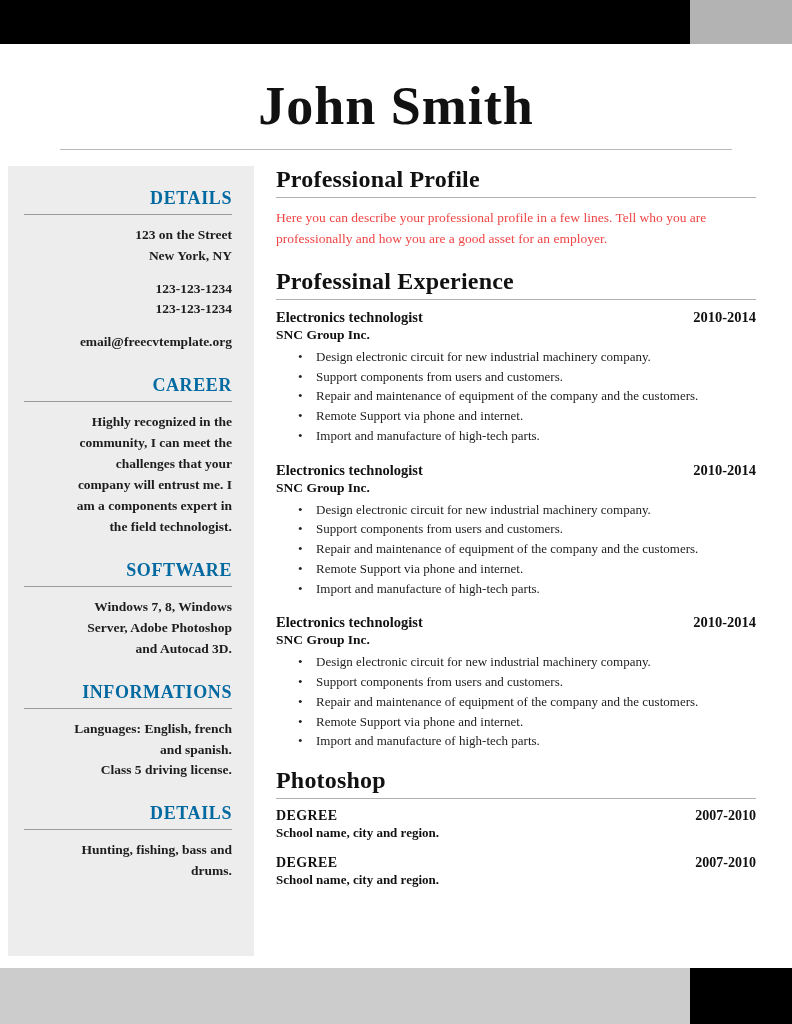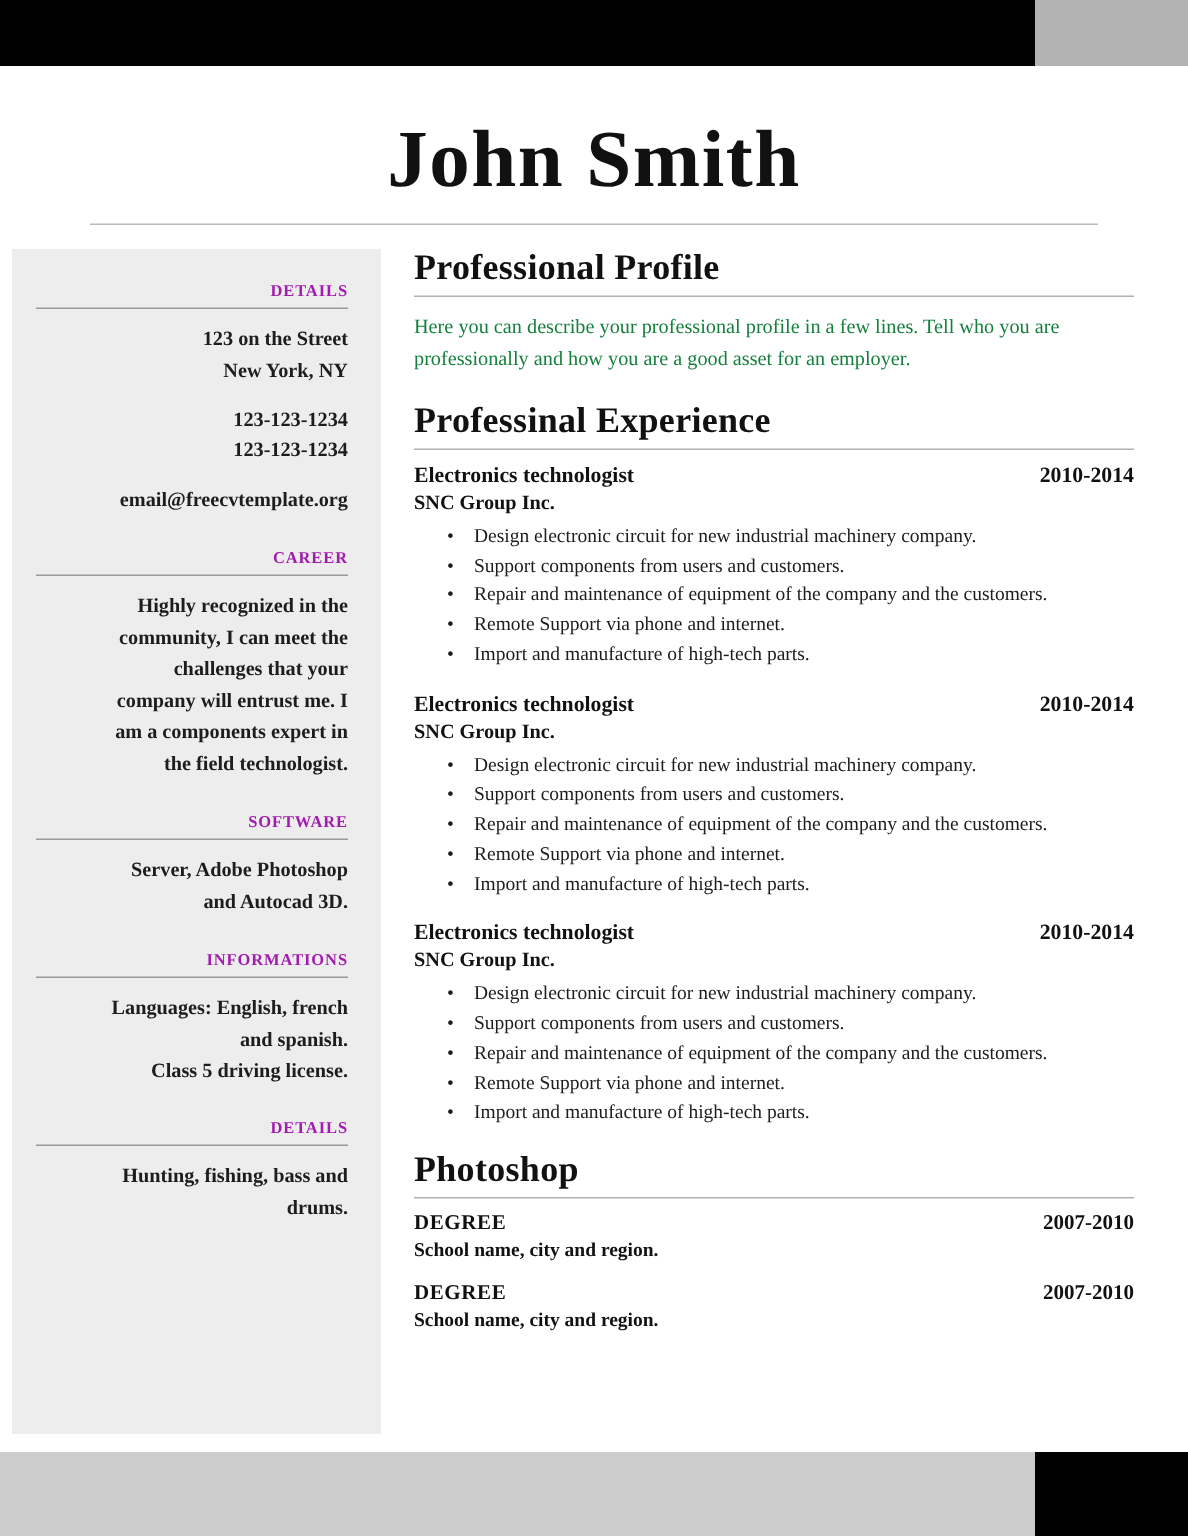--- a/index.html
+++ b/index.html
@@ -92,23 +92,23 @@
   .sidebar {
     width: 246px;
     background: #ededed;
     box-sizing: border-box;
     padding: 22px 22px 20px 16px;
     text-align: right;
   }
   .side-heading {
     font-family: "Liberation Serif", serif;
     font-weight: bold;
-    font-size: 11px;
+    font-size: 18px;
     letter-spacing: 0.6px;
-    color: #a21caf;
+    color: #0369a1;
     margin: 0 0 5px 0;
   }
   .side-rule {
     border-top: 1px solid #9a9a9a;
     margin: 0 0 10px 0;
   }
   .side-text {
     font-size: 13.5px;
     line-height: 1.55;
     color: #1d1d1d;
@@ -135,21 +135,21 @@
     letter-spacing: 0.2px;
   }
   .sec-rule {
     border-top: 1px solid #b0b0b0;
     margin: 0 0 9px 0;
   }
   .profile-text {
     font-size: 13.5px;
     line-height: 1.6;
     margin: 0 0 18px 0;
-    color: #15803d;
+    color: #ef4444;
   }
   .job {
     margin-bottom: 16px;
   }
   .job-head {
     display: flex;
     justify-content: space-between;
     align-items: baseline;
   }
   .job-title {
@@ -265,20 +265,21 @@
             <span class="ln">the field technologist.</span>
           </p>
         </div>
 
         <div class="side-gap"></div>
 
         <div>
           <div class="side-heading">SOFTWARE</div>
           <div class="side-rule"></div>
           <p class="side-text">
+            <span class="ln">Windows 7, 8, Windows</span>
             <span class="ln">Server, Adobe Photoshop</span>
             <span class="ln">and Autocad 3D.</span>
           </p>
         </div>
 
         <div class="side-gap"></div>
 
         <div>
           <div class="side-heading">INFORMATIONS</div>
           <div class="side-rule"></div>

